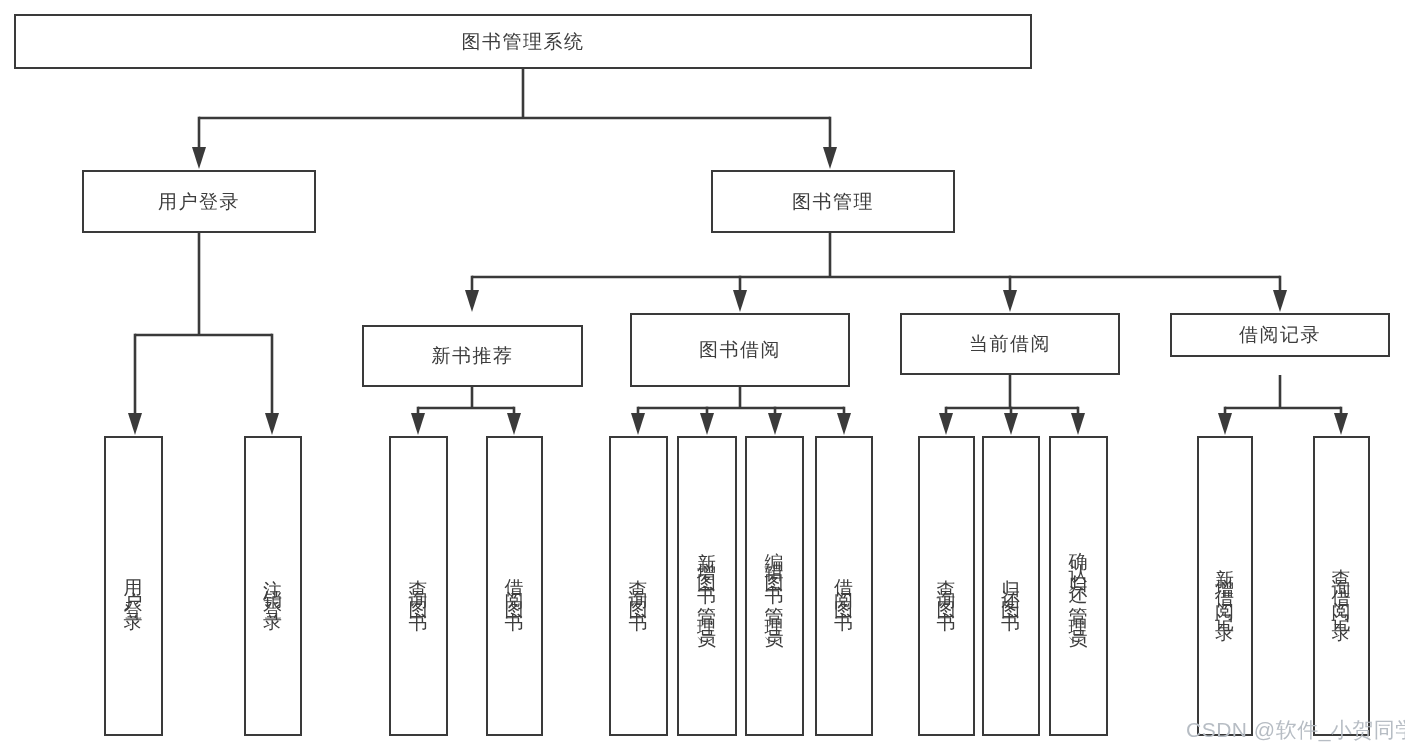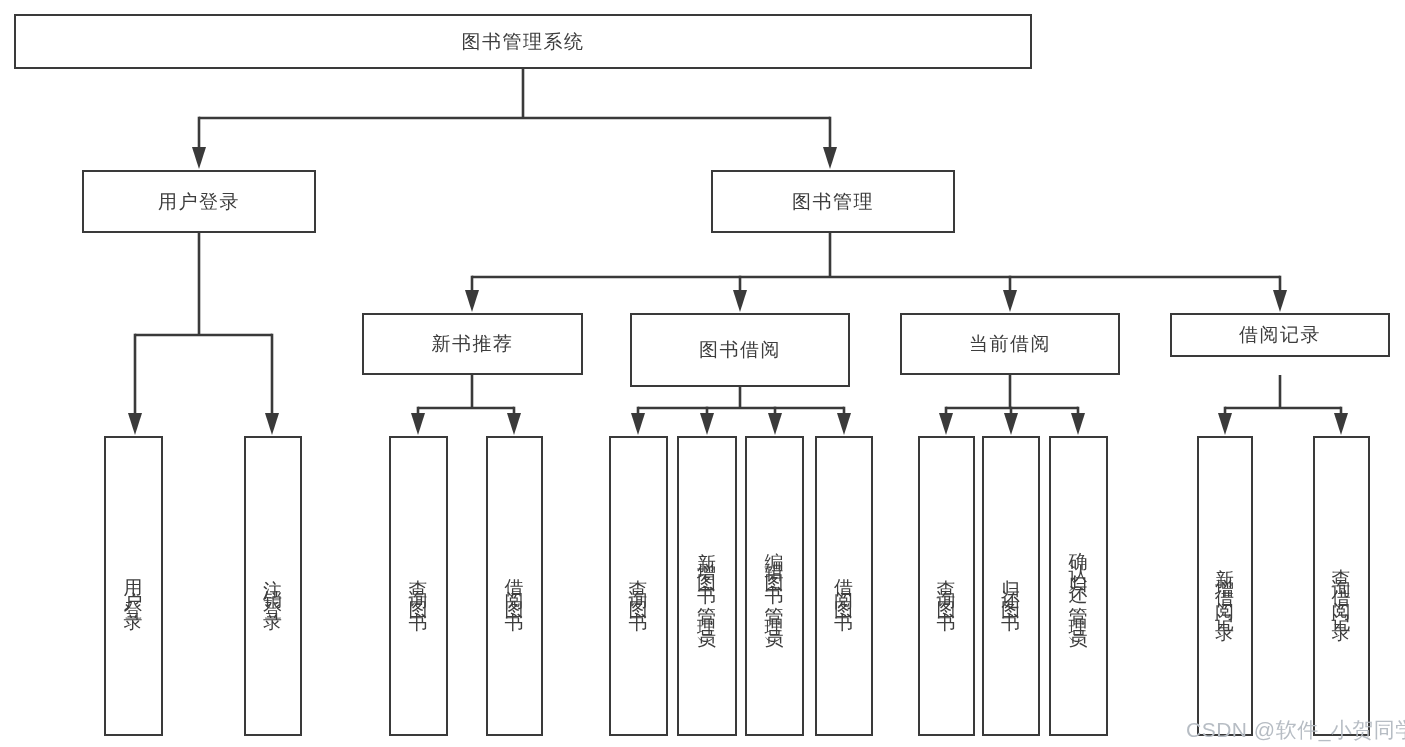--- a/index.html
+++ b/index.html
@@ -115,21 +115,21 @@
     <span class="hlabel">图书管理系统</span>
   </div>
 
   <div class="node" style="left:82px; top:170px; width:234px; height:63px;">
     <span class="hlabel">用户登录</span>
   </div>
   <div class="node" style="left:711px; top:170px; width:244px; height:63px;justify-content:center;">
     <span class="hlabel">图书管理</span>
   </div>
 
-  <div class="node" style="left:362px; top:313px; width:221px; height:62px;">
+  <div class="node" style="left:362px; top:325px; width:221px; height:62px;">
     <span class="hlabel">新书推荐</span>
   </div>
   <div class="node" style="left:630px; top:313px; width:220px; height:74px;">
     <span class="hlabel">图书借阅</span>
   </div>
   <div class="node" style="left:900px; top:313px; width:220px; height:62px;align-items:center;">
     <span class="hlabel">当前借阅</span>
   </div>
   <div class="node" style="left:1170px; top:313px; width:220px; height:44px;">
     <span class="hlabel">借阅记录</span>

